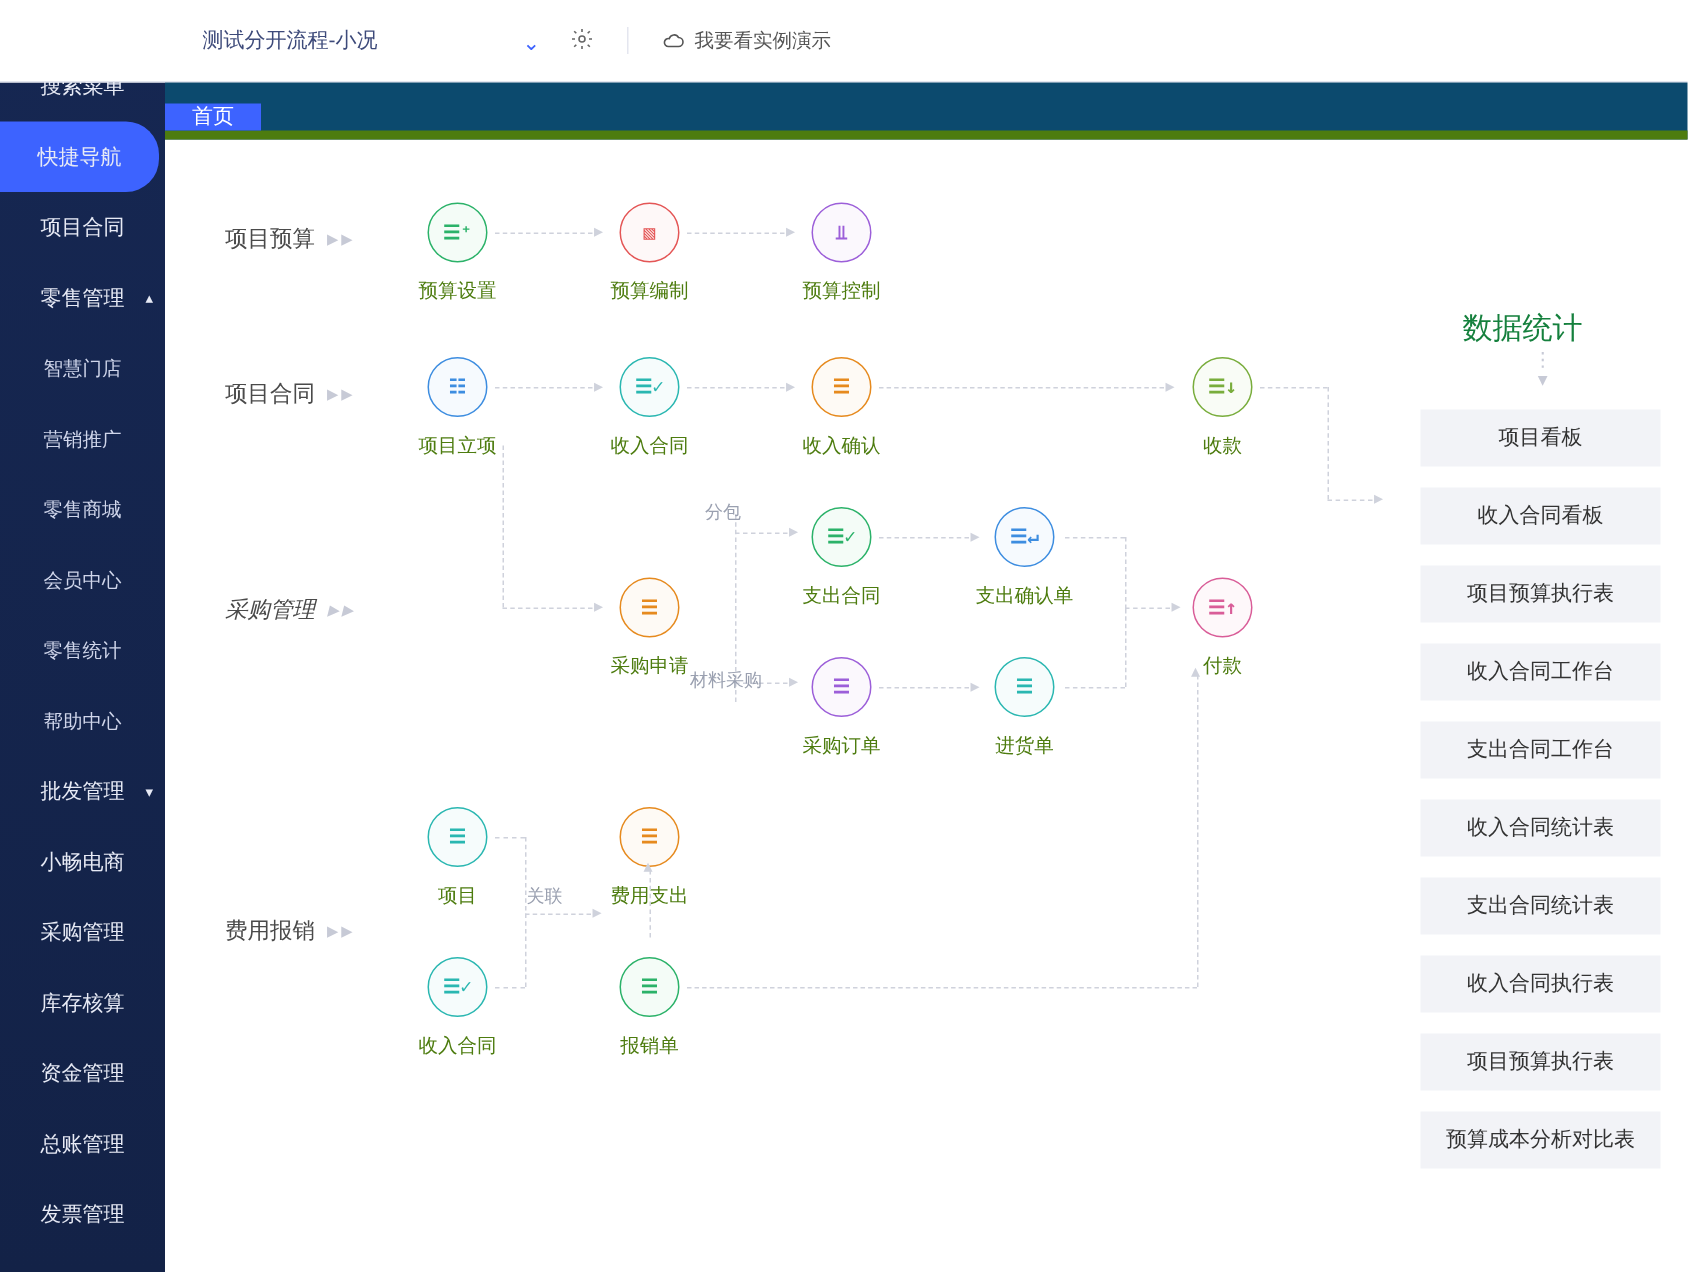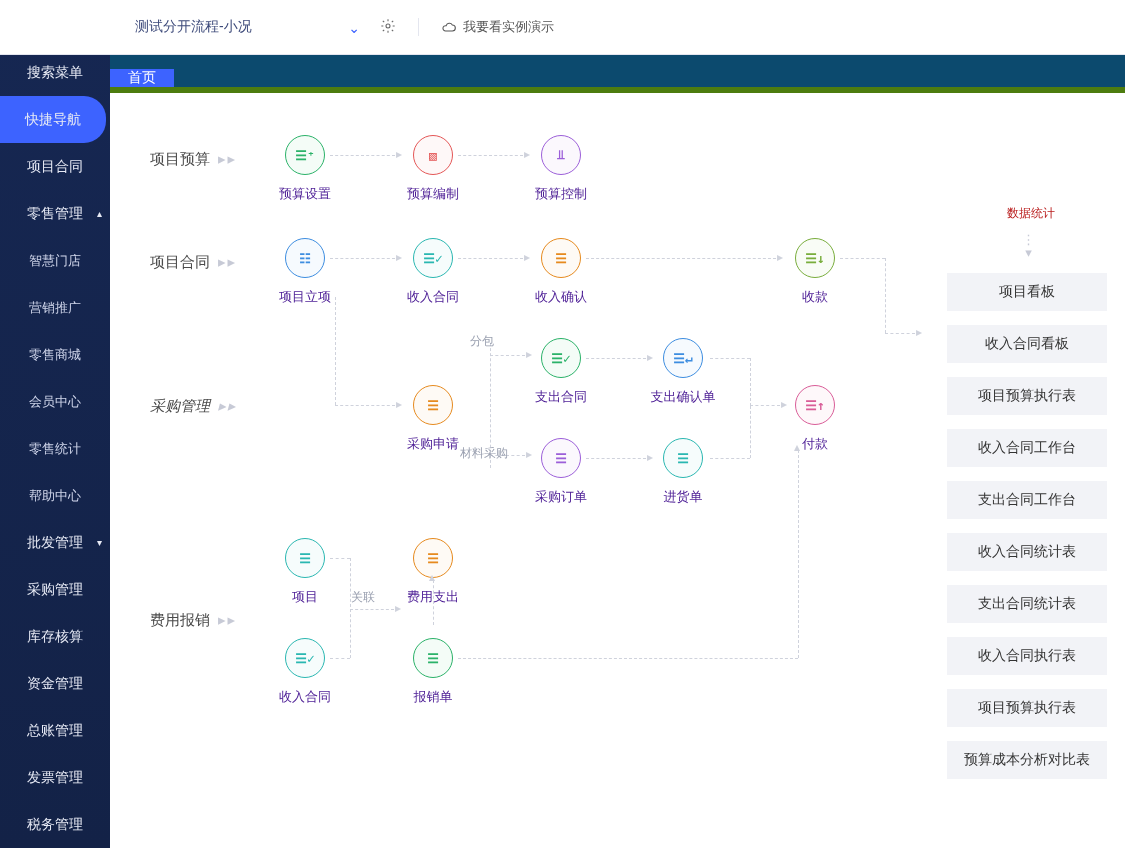--- a/index.html
+++ b/index.html
@@ -25,25 +25,25 @@
 .sidebar .item.sub { font-size: 13px; color: #cfd5ea; }
 
 
 .tabs { position: absolute; left: 110px; right: 0; top: 55px; height: 38px; background: #0c4a6e; display: flex; align-items: flex-end; border-bottom: 6px solid #4d7c0f; }
 .tabs .tab { padding: 0 18px; display: flex; align-items: center; background: #3d63ff; color: #fff; font-size: 14px; }
 
 
 .canvas { position: absolute; left: 120px; right: 0; top: 95px; bottom: 0; overflow: hidden; }
 .section-label { position: absolute; font-size: 15px; color: #4a4a4a; }
 .arrow-indicator { display: inline-block; margin-left: 8px; letter-spacing: 2px; color: #c7cad6; }
-.stats-title { position: absolute; font-size: 12px; color: #b91c1c; }
+.stats-title { position: absolute; font-size: 20px; color: #15803d; }
 
 .node { position: absolute; display: flex; flex-direction: column; align-items: center; width: 70px; }
 .node .icon { width: 40px; height: 40px; border-radius: 50%; display: flex; align-items: center; justify-content: center; border: 1px solid; }
-.node .lbl { margin-top: 10px; font-size: 13px; color: #4c1d95; white-space: nowrap; }
+.node .lbl { margin-top: 10px; font-size: 13px; color: #4d7c0f; white-space: nowrap; }
 
 
 .c-green   { border-color: #6fd69a; background: rgba(111,214,154,.08); color: #2bb269; }
 .c-red     { border-color: #f2a0a0; background: rgba(242,160,160,.08); color: #e45656; }
 .c-purple  { border-color: #c8a9e8; background: rgba(200,169,232,.08); color: #9c5fd9; }
 .c-blue    { border-color: #8fc3f1; background: rgba(143,195,241,.08); color: #3d8de0; }
 .c-teal    { border-color: #86dbd8; background: rgba(134,219,216,.08); color: #2ab7b1; }
 .c-orange  { border-color: #f4b97d; background: rgba(244,185,125,.08); color: #e68a1e; }
 .c-lime    { border-color: #b4d98c; background: rgba(180,217,140,.08); color: #79ad3c; }
 .c-pink    { border-color: #f0a0c4; background: rgba(240,160,196,.08); color: #d95d98; }
@@ -81,20 +81,21 @@
       <div class="item active">快捷导航</div>
       <div class="item">项目合同</div>
       <div class="item">零售管理<span class="tri">▴</span></div>
       <div class="item sub">智慧门店</div>
       <div class="item sub">营销推广</div>
       <div class="item sub">零售商城</div>
       <div class="item sub">会员中心</div>
       <div class="item sub">零售统计</div>
       <div class="item sub">帮助中心</div>
       <div class="item">批发管理<span class="tri">▾</span></div>
+      <div class="item">小畅电商</div>
       <div class="item">采购管理</div>
       <div class="item">库存核算</div>
       <div class="item">资金管理</div>
       <div class="item">总账管理</div>
       <div class="item">发票管理</div>
       <div class="item">税务管理</div>
     </div>
 </div>
 
 <div class="topbar">

